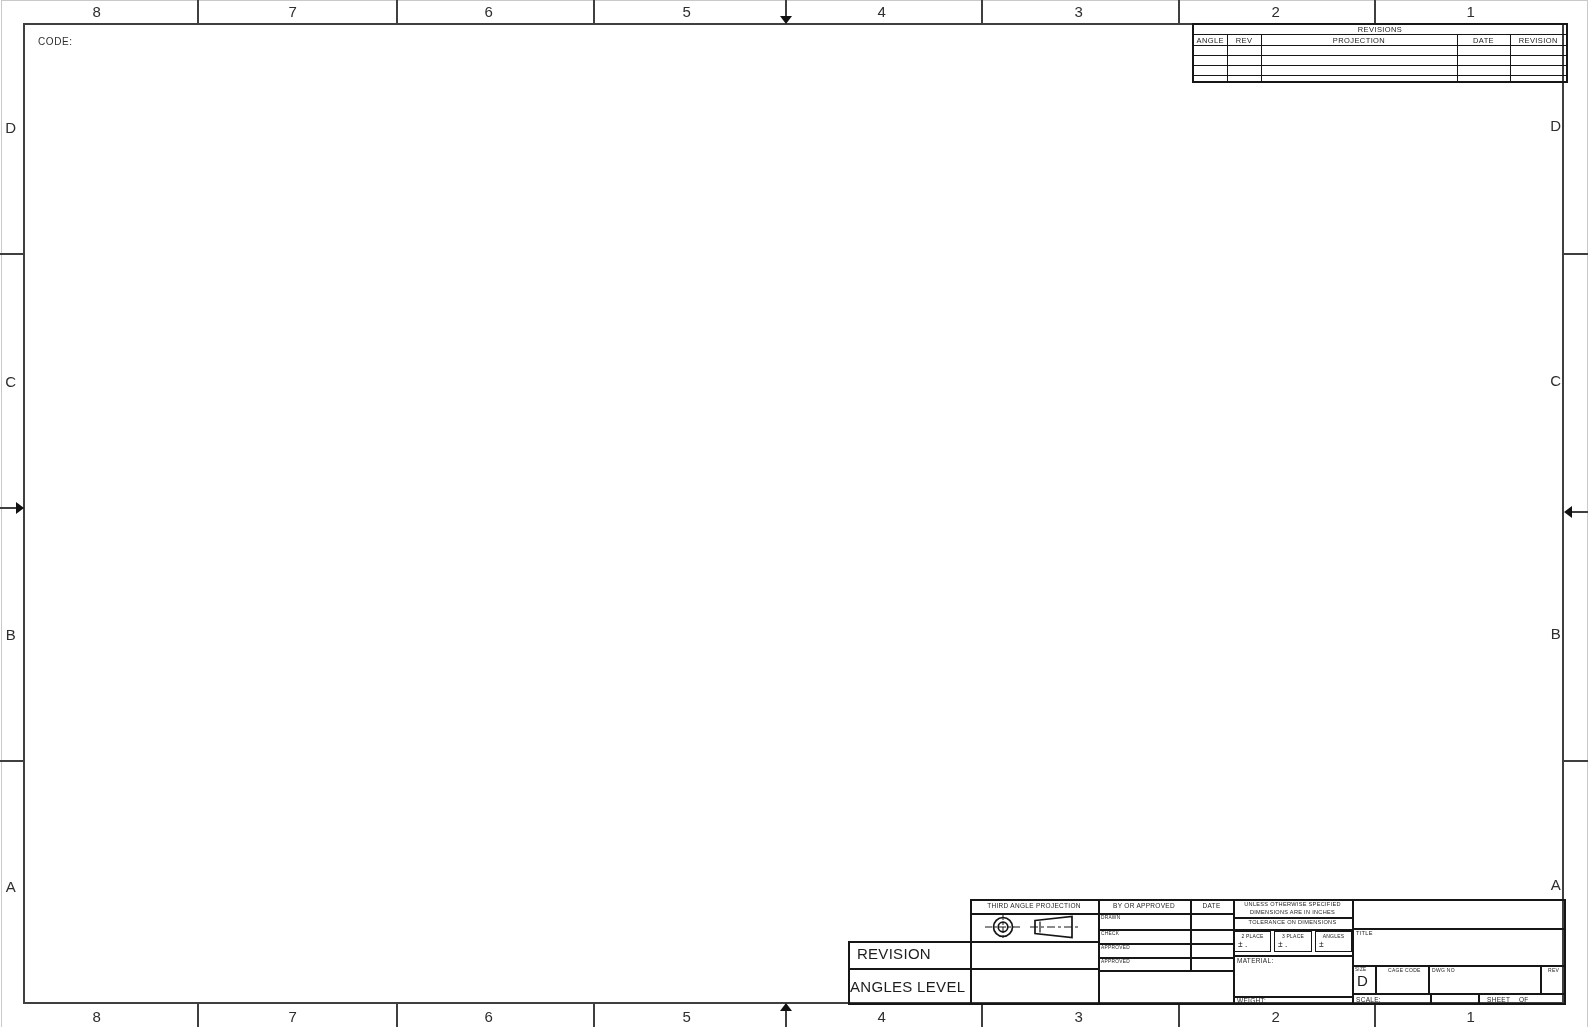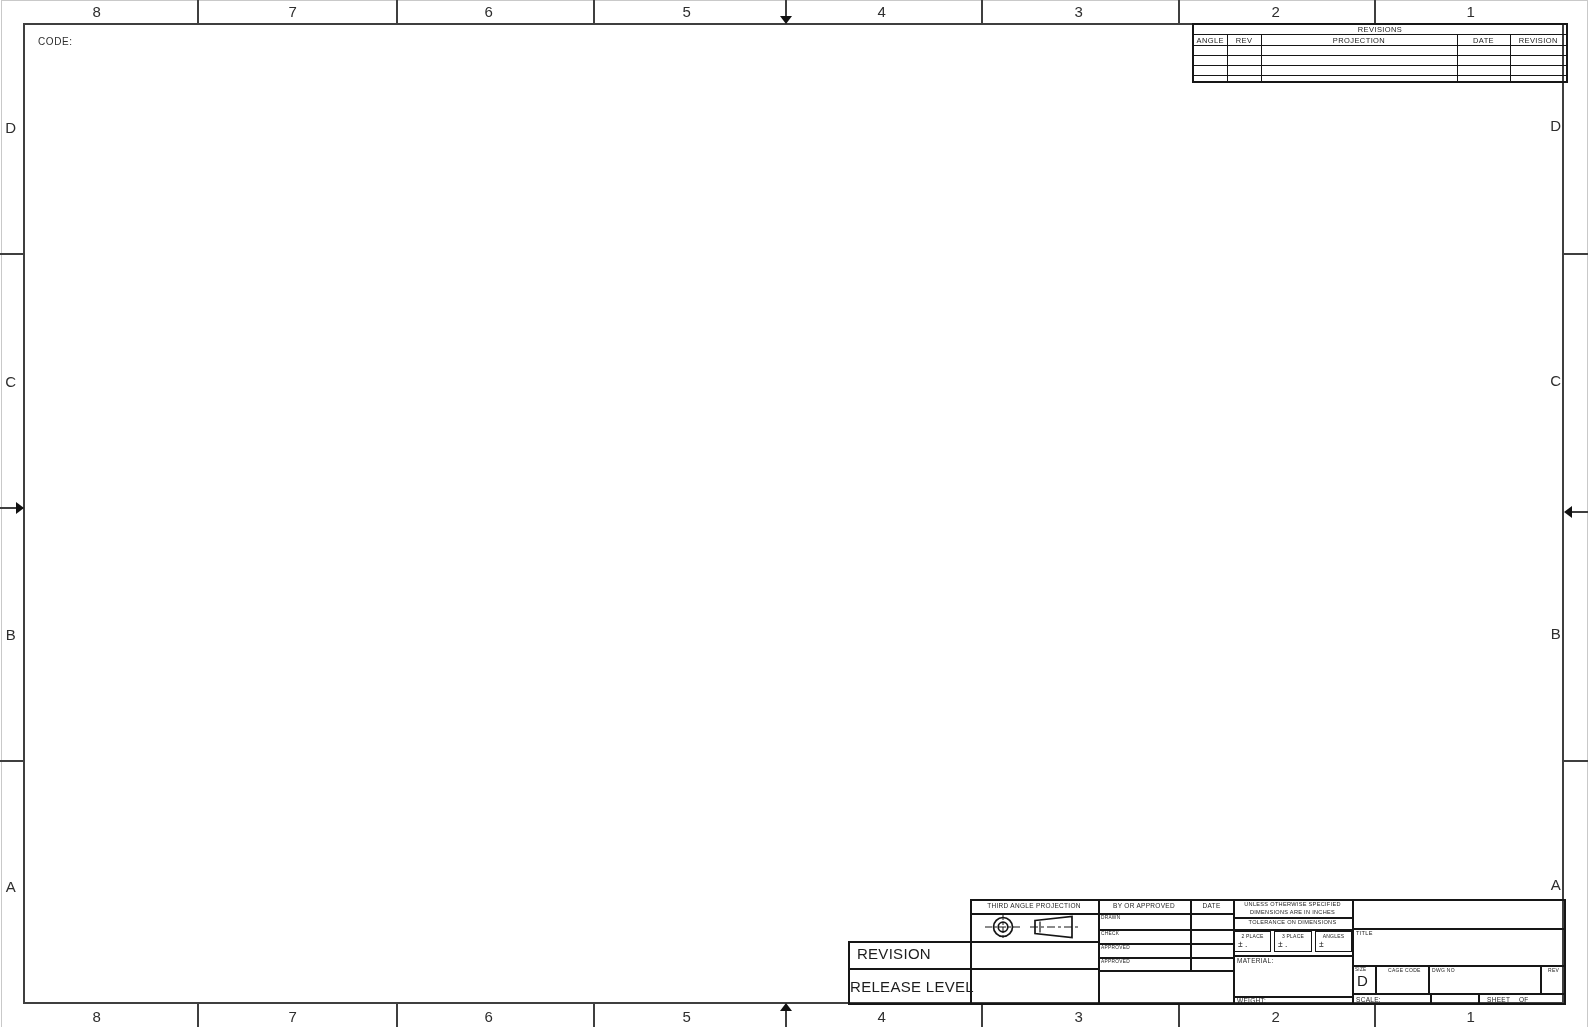--- a/index.html
+++ b/index.html
@@ -177,21 +177,21 @@
     <div class="vl" style="left:1233px;top:899px;height:106px;"></div>
     <div class="vl" style="left:1352px;top:899px;height:106px;"></div>
     <div class="vl" style="left:1375px;top:965px;height:28px;"></div>
     <div class="vl" style="left:1428px;top:965px;height:28px;"></div>
     <div class="vl" style="left:1540px;top:965px;height:28px;"></div>
     <div class="vl" style="left:1430px;top:993px;height:12px;"></div>
     <div class="vl" style="left:1478px;top:993px;height:12px;"></div>
     <div class="vl" style="left:1564px;top:899px;height:106px;"></div>
 
     <span class="tb-label" style="left:819px;top:945px;width:112px;text-align:right;font-size:15px;">REVISION</span>
-    <span class="tb-label" style="left:850px;top:978px;width:114px;text-align:right;font-size:15px;">RELEASE LEVEL</span>
+    <span class="tb-label" style="left:850px;top:978px;width:114px;text-align:right;font-size:15px;">ANGLES LEVEL</span>
     <div class="fill-region" style="left:972px;top:943px;width:124px;height:23px;"></div>
     <div class="fill-region" style="left:972px;top:970px;width:124px;height:31px;"></div>
 
     <span class="tb-label cc" style="left:970px;top:902px;width:128px;font-size:6.5px;">THIRD ANGLE PROJECTION</span>
     <svg class="abs" style="left:980px;top:914px;" width="108" height="26" viewBox="0 0 108 26">
       <line x1="5" y1="13" x2="41" y2="13" stroke="#161616" stroke-width="1" stroke-dasharray="7 2 3 2"></line>
       <line x1="23" y1="0" x2="23" y2="26" stroke="#161616" stroke-width="1" stroke-dasharray="6 2 3 2"></line>
       <circle cx="23" cy="13" r="9.5" fill="none" stroke="#161616" stroke-width="1.7"></circle>
       <circle cx="23" cy="13" r="4.8" fill="none" stroke="#161616" stroke-width="1.7"></circle>
       <polygon points="55,6.5 92,2.5 92,23.5 55,19.5" fill="none" stroke="#161616" stroke-width="1.7"></polygon>

